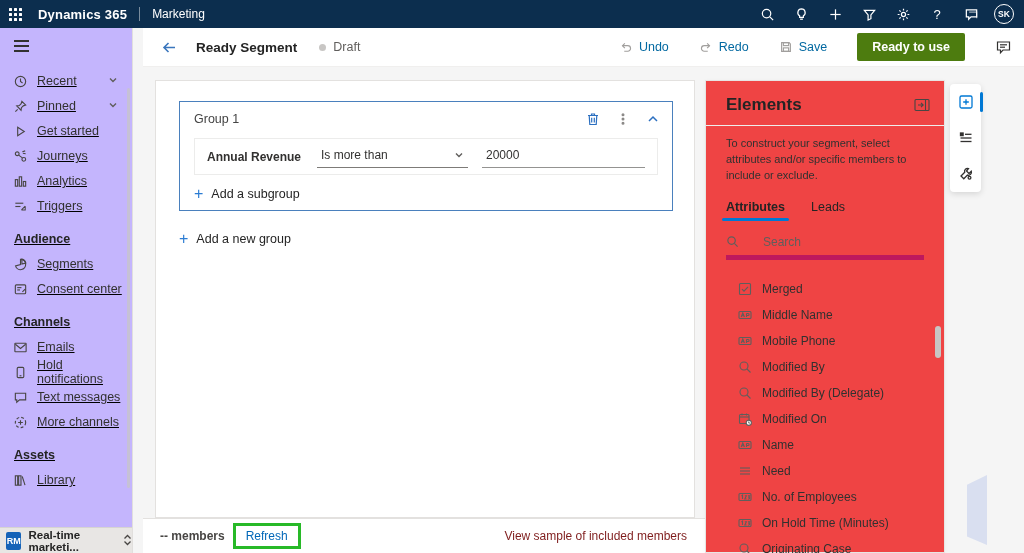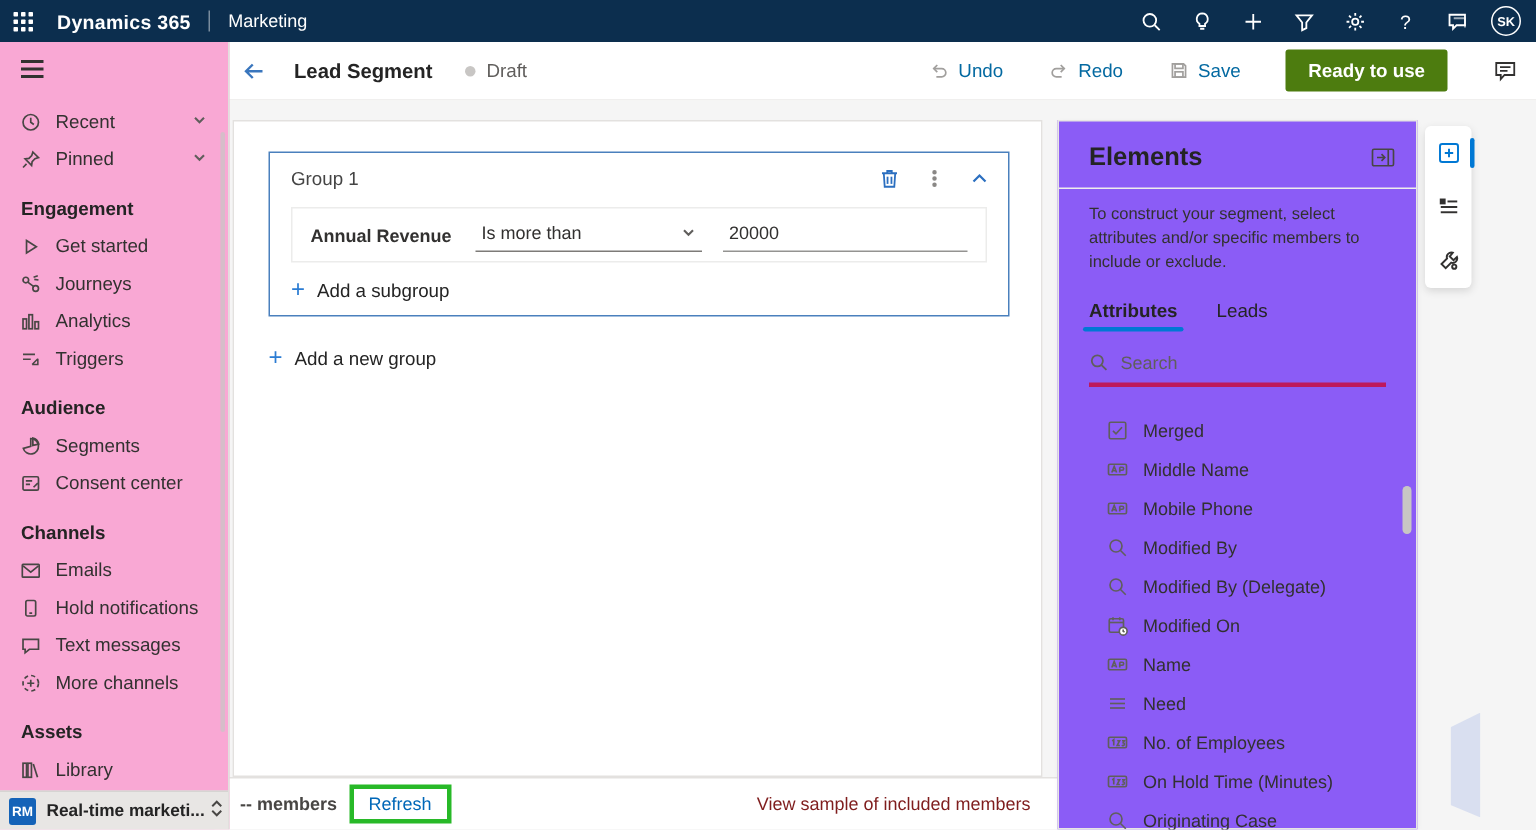--- a/index.html
+++ b/index.html
@@ -17,22 +17,22 @@
   .tb-divider { width:1px; height:14px; background:rgba(255,255,255,.45); margin:0 12px; }
   .tb-app { font-size:12px; }
   .tb-right { margin-left:auto; display:flex; align-items:center; gap:0; }
   .tb-btn { width:34px; height:28px; display:flex; align-items:center; justify-content:center; cursor:pointer; }
   .tb-btn svg { width:15px; height:15px; stroke:#fff; fill:none; stroke-width:1.3; }
   .tb-q { font-size:13px; color:#fff; font-weight:400; }
   .avatar { width:20px; height:20px; border-radius:50%; border:1px solid #fff; display:flex;
     align-items:center; justify-content:center; font-size:8.5px; font-weight:bold; color:#fff; margin:0 10px 0 6px; cursor:pointer; }
 
   
-  .sidebar { position:absolute; top:28px; left:0; width:153px; bottom:0; background:#f9a8d4;
-    border-right:1px solid #e1dfdd; z-index:20; }
+  .sidebar { position:absolute; top:28px; left:0; width:133px; bottom:0; background:#c4b5fd;
+    border-right:1px solid #e1dfdd; z-index:20;text-decoration:underline; }
   .sb-scroll { position:absolute; top:60px; right:2px; width:3px; height:400px; background:#c8c6c4; border-radius:2px; opacity:.7; }
   .hamburger { padding:12px 0 6px 14px; cursor:pointer; }
   .hamburger span { display:block; width:15px; height:1.6px; background:#323130; margin-bottom:3.4px; }
   .sb-item { display:flex; align-items:center; height:25px; padding-left:13px; font-size:12.5px; color:#323130; cursor:pointer; position:relative; }
   .sb-item .ic { width:15px; height:15px; margin-right:9px; flex:none; }
   .sb-item .ic svg { width:15px; height:15px; stroke:#484644; fill:none; stroke-width:1.2; }
   .sb-chev { position:absolute; right:14px; }
   .sb-chev svg { width:10px; height:10px; stroke:#605e5c; fill:none; stroke-width:1.4; }
   .sb-header { font-size:12.5px; font-weight:bold; color:#242424; padding:13px 0 6px 14px; }
   .sb-gap { height:8px; }
@@ -87,32 +87,32 @@
 
   
   .canvas-footer { position:absolute; left:0; width:562px; top:451px; height:35px; background:#fff;
     border-top:1px solid #e3e1df; display:flex; align-items:center; }
   .members-label { font-size:12px; font-weight:bold; color:#484644; margin-left:17px; }
   .refresh-wrap { margin-left:8px; border:3px solid #28b928; padding:3px 10px; display:flex; align-items:center; }
   .refresh-link { font-size:12px; color:#0067b8; cursor:pointer; }
   .view-sample { margin-left:auto; margin-right:18px; font-size:12px; color:#7f1d1d; }
 
   
-  .elements-panel { position:absolute; left:562px; top:13px; width:240px; bottom:0; background:#8b5cf6;
+  .elements-panel { position:absolute; left:562px; top:13px; width:240px; bottom:0; background:#ef4444;
     border:1px solid #e7e5e3; box-shadow:0 1px 4px rgba(0,0,0,.04); }
   .ep-head { display:flex; align-items:center; padding:14px 14px 10px 20px; border-bottom:1px solid #efedec; }
   .ep-title { font-size:17px; font-weight:bold; color:#242424; }
   .ep-collapse { margin-left:auto; cursor:pointer; display:flex; }
   .ep-collapse svg { width:16px; height:14px; stroke:#484644; fill:none; stroke-width:1.1; }
   .ep-desc { font-size:11px; color:#323130; line-height:1.45; padding:10px 20px 0 20px; }
   .ep-tabs { display:flex; gap:26px; padding:16px 20px 0 20px; }
   .ep-tab { font-size:12.5px; color:#242424; padding-bottom:7px; cursor:pointer; position:relative; }
   .ep-tab.active { font-weight:bold; }
   .ep-tab.active::after { content:""; position:absolute; left:-4px; right:-4px; bottom:0; height:2.5px; background:#0078d4; border-radius:2px; }
-  .ep-search { margin:14px 20px 0 20px; display:flex; align-items:center; gap:8px; border-bottom:3px solid #be185d; padding-bottom:6px; }
+  .ep-search { margin:14px 20px 0 20px; display:flex; align-items:center; gap:24px; border-bottom:5px solid #be185d; padding-bottom:6px; }
   .ep-search svg { width:13px; height:13px; stroke:#605e5c; fill:none; stroke-width:1.3; flex:none; }
   .ep-search input { border:none; outline:none; font-size:12px; color:#323130; width:100%; font-family:inherit; background:transparent; }
   .ep-search input::placeholder { color:#605e5c; }
   .attr-list { margin-top:16px; position:relative; }
   .attr-row { display:flex; align-items:center; height:26px; padding-left:32px; cursor:pointer; }
   .attr-row .ic { width:14px; height:14px; margin-right:10px; flex:none; display:flex; }
   .attr-row .ic svg { width:14px; height:14px; stroke:#605e5c; fill:none; stroke-width:1.1; }
   .attr-label { font-size:12px; color:#323130; white-space:nowrap; }
   .ep-scrollbar { position:absolute; right:3px; top:50px; width:6px; height:32px; background:#c8c6c4; border-radius:3px; cursor:pointer; }
 
@@ -212,21 +212,20 @@
     <div class="sb-item">
       <span class="ic"><svg viewBox="0 0 16 16">
             <path d="M9.5 2.5l4 4-2.5.8-2 2L8.6 12 4 7.4l2.7-.4 2-2z"></path>
             <line x1="5" y1="11" x2="2.5" y2="13.5"></line>
           </svg></span>
       <span>Pinned</span>
       <span class="sb-chev"><svg viewBox="0 0 10 10">
             <path d="M2 3.5l3 3 3-3"></path>
           </svg></span>
     </div>
-    <div class="sb-header">Engagement</div>
     <div class="sb-item">
       <span class="ic"><svg viewBox="0 0 16 16">
             <path d="M5 3.5l7 4.5-7 4.5z"></path>
           </svg></span>
       <span>Get started</span>
     </div>
     <div class="sb-item">
       <span class="ic"><svg viewBox="0 0 16 16">
             <circle cx="4.5" cy="5" r="2"></circle>
             <circle cx="11.5" cy="11" r="2"></circle>
@@ -317,21 +316,21 @@
       </span>
     </div>
   </nav>
 
   <div class="cmdbar">
     <span class="back-btn">
       <svg viewBox="0 0 17 17">
           <path d="M14 8.5H3M7.5 4L3 8.5 7.5 13"></path>
         </svg>
     </span>
-    <span class="page-title">Lead Segment</span>
+    <span class="page-title">Ready Segment</span>
     <span class="status">
       <span class="status-dot"></span>
       <span class="status-text">Draft</span>
     </span>
     <div class="cmd-right">
       <span class="cmd-act">
         <svg viewBox="0 0 16 16">
             <path d="M4 6.5h6a3.2 3.2 0 1 1 0 6.4H6"></path>
             <path d="M6.7 3.8L4 6.5l2.7 2.7"></path>
           </svg>

